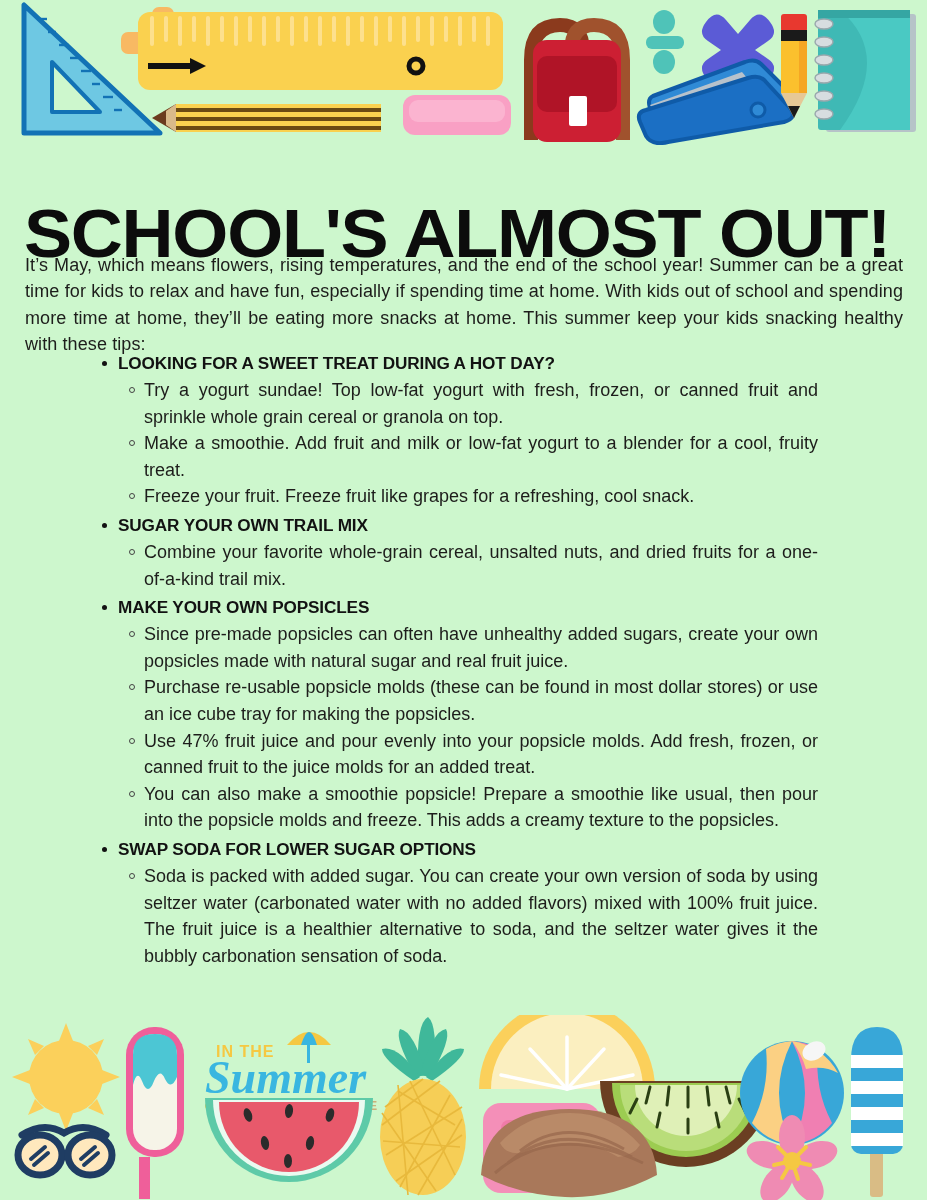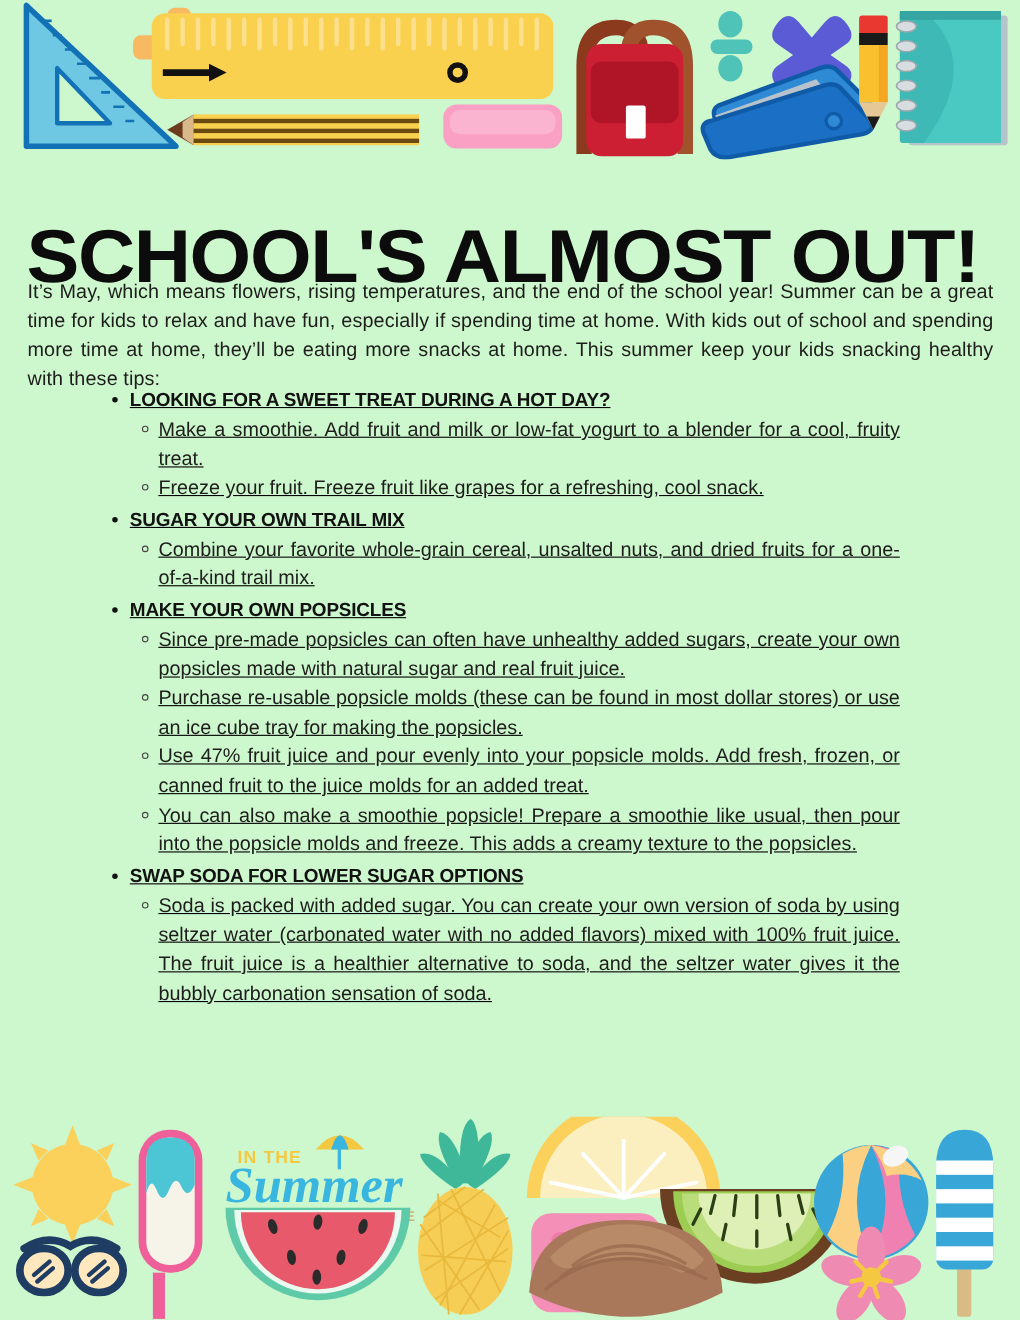--- a/index.html
+++ b/index.html
@@ -54,21 +54,21 @@
     letter-spacing:.1px;
   }
 
   
   .body-list{
     position:absolute;left:88px;top:350px;width:730px;
   }
   ul.lvl1{
     list-style:none;margin:0;padding:0;
   }
-  li.sect{margin:0 0 0 0;padding:0;text-decoration:underline;}
+  li.sect{margin:0 0 0 0;padding:0;}
   .sect-head{
     position:relative;
     padding-left:30px;
     font-size:17.2px;
     font-weight:bold;
     color:#121212;
     line-height:26px;
     letter-spacing:-0.15px;
     margin-bottom:1px;
     transform:scaleX(1.0);
@@ -228,20 +228,21 @@
 
   <h1 class="headline">SCHOOL'S ALMOST OUT!</h1>
 
   <p class="intro">It’s May, which means flowers, rising temperatures, and the end of the school year! Summer can be a great time for kids to relax and have fun, especially if spending time at home. With kids out of school and spending more time at home, they’ll be eating more snacks at home. This summer keep your kids snacking healthy with these tips:</p>
 
   <div class="body-list">
     <ul class="lvl1" id="sections-root">
         <li class="sect">
           <div class="sect-head"><span class="dot"></span><span>LOOKING FOR A SWEET TREAT DURING A HOT DAY?</span></div>
           <ul class="lvl2">
+            <li class="item"><span class="ring"></span><span>Try a yogurt sundae! Top low-fat yogurt with fresh, frozen, or canned fruit and sprinkle whole grain cereal or granola on top.</span></li>
             <li class="item"><span class="ring"></span><span>Make a smoothie. Add fruit and milk or low-fat yogurt to a blender for a cool, fruity treat.</span></li>
             <li class="item"><span class="ring"></span><span>Freeze your fruit. Freeze fruit like grapes for a refreshing, cool snack.</span></li>
           </ul>
         </li>
         <li class="sect">
           <div class="sect-head"><span class="dot"></span><span>SUGAR YOUR OWN TRAIL MIX</span></div>
           <ul class="lvl2">
             <li class="item"><span class="ring"></span><span>Combine your favorite whole-grain cereal, unsalted nuts, and dried fruits for a one-of-a-kind trail mix.</span></li>
           </ul>
         </li>

